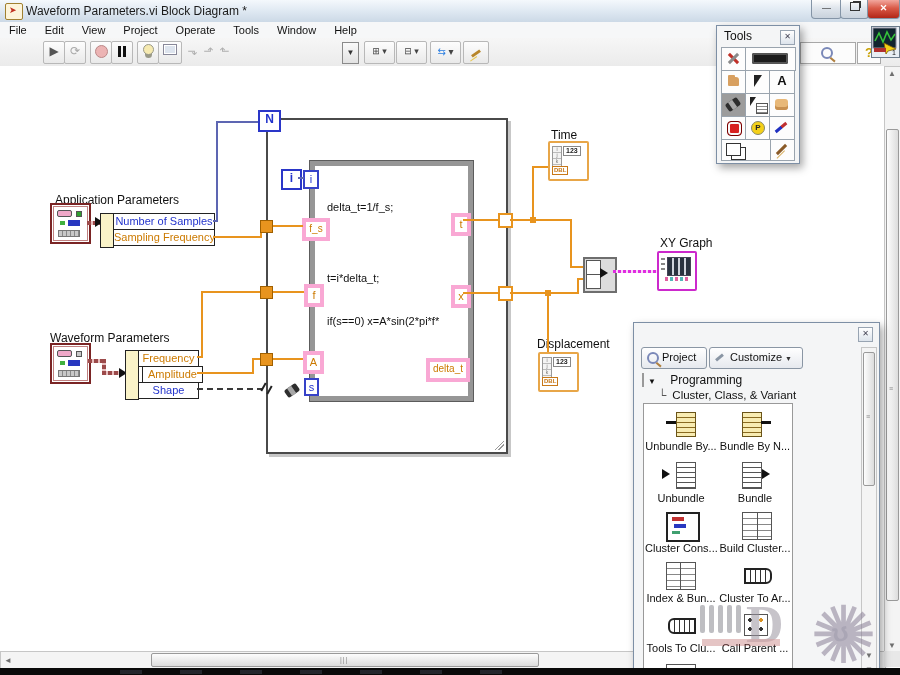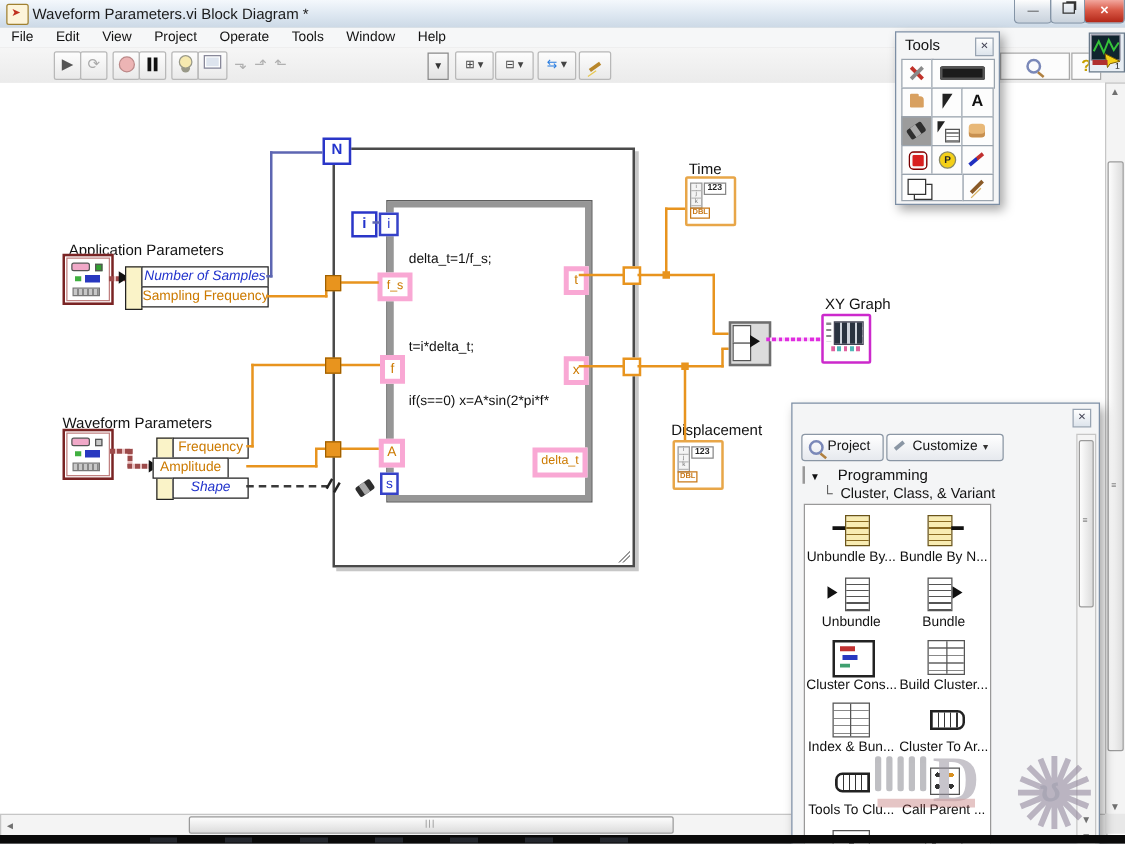--- a/index.html
+++ b/index.html
@@ -41,21 +41,21 @@
   .grip{position:absolute;color:#8a8a8a;font-size:7px;letter-spacing:1px;}
   .arr{position:absolute;color:#707070;font-size:8px;text-align:center;}
   
   .lbl{font-size:12px;color:#111;white-space:nowrap;}
   .w{background:#e8941e;}
   .bw{background:#5d66b2;}
   .cluster-ico{width:37px;height:37px;background:#fff;border:2px solid #7a2424;box-shadow:inset 0 0 0 1px #fff, inset 0 0 0 2px #c08080;}
   .node-strip{background:#faf3c8;border:1px solid #222;}
   .ub-row{border:1px solid #222;background:#fff;font-size:11px;text-align:center;line-height:15px;white-space:nowrap;overflow:hidden;}
   .t-orange{color:#cc7a00;}
-  .t-blue{color:#2233cc;font-style:italic;}
+  .t-blue{color:#2233cc;}
   .forloop{border:2px solid #4a4a4a;box-shadow:3px 3px 0 rgba(130,130,130,.45);}
   .fnode{border:5px solid #969696;outline:1px solid #5c5c5c;background:#fff;}
   .code{font-size:11px;line-height:14.3px;color:#111;white-space:pre;}
   .term{background:#fff;text-align:center;font-size:11px;line-height:14px;}
   .term.o{border:4px solid #f9a8d4;color:#cc7a00;}
   .term.b{border:2px solid #3642c8;color:#2233cc;}
   .tunnel-s{background:#e8941e;border:1px solid #a06000;}
   .tunnel-h{background:#fff;border:2px solid #e8941e;}
   .jdot{background:#e8941e;}
   .nbox{background:#fff;border:2px solid #2a36c8;color:#2233cc;font-weight:bold;font-size:12px;text-align:center;line-height:15px;}
@@ -179,21 +179,21 @@
     <div class="abs" style="left:102px;top:293px;width:4px;height:15px;background:repeating-linear-gradient(#9c4a4a 0 4px,#e8c0c0 4px 6px);"></div>
     <div class="abs" style="left:102px;top:305px;width:18px;height:4px;background:repeating-linear-gradient(90deg,#9c4a4a 0 4px,#e8c0c0 4px 6px);"></div>
     <div class="abs blkarr" style="left:119px;top:302px;"></div>
 
     <div class="abs node-strip" style="left:100px;top:147px;width:12px;height:33px;"></div>
     <div class="abs ub-row t-blue" style="left:113px;top:147px;width:100px;height:15px;">Number of Samples</div>
     <div class="abs ub-row t-orange" style="left:113px;top:163px;width:100px;height:15px;">Sampling Frequency</div>
 
     <div class="abs node-strip" style="left:125px;top:284px;width:12px;height:48px;"></div>
     <div class="abs ub-row t-orange" style="left:138px;top:284px;width:59px;height:15px;">Frequency</div>
-    <div class="abs ub-row t-orange" style="left:122px;top:300px;width:59px;height:15px;">Amplitude</div>
+    <div class="abs ub-row t-orange" style="left:142px;top:300px;width:59px;height:15px;">Amplitude</div>
     <div class="abs ub-row t-blue" style="left:138px;top:316px;width:59px;height:15px;">Shape</div>
 
     <div class="abs forloop" style="left:266px;top:52px;width:238px;height:332px;">
       <div class="abs" style="right:2px;bottom:2px;width:11px;height:11px;background:linear-gradient(135deg,#fff 55%,#999 55%,#999 62%,#fff 62%,#fff 72%,#999 72%,#999 79%,#fff 79%);"></div>
     </div>
     <div class="abs nbox" style="left:258px;top:44px;width:19px;height:18px;">N</div>
     <div class="abs nbox" style="left:281px;top:103px;width:17px;height:17px;">i</div>
 
     <div class="abs fnode" style="left:310px;top:95px;width:153px;height:230px;">
       <div class="code" style="position:absolute;left:12px;top:5px;width:140px;height:160px;overflow:hidden;">

